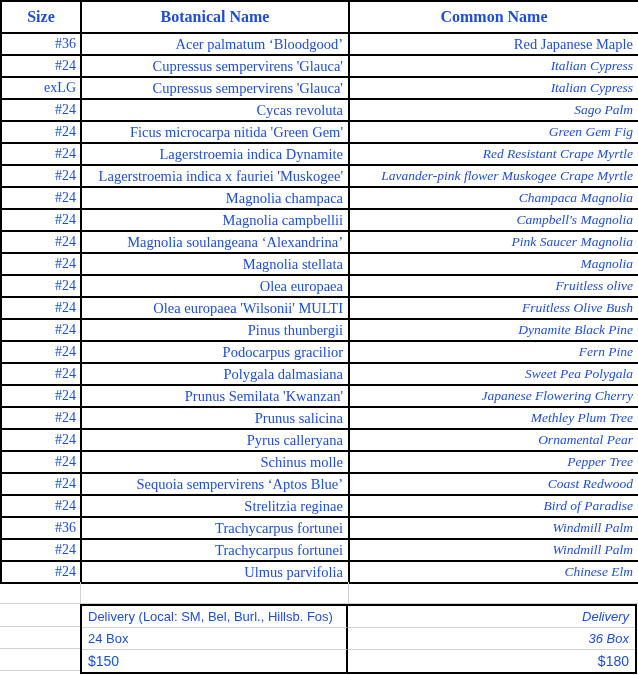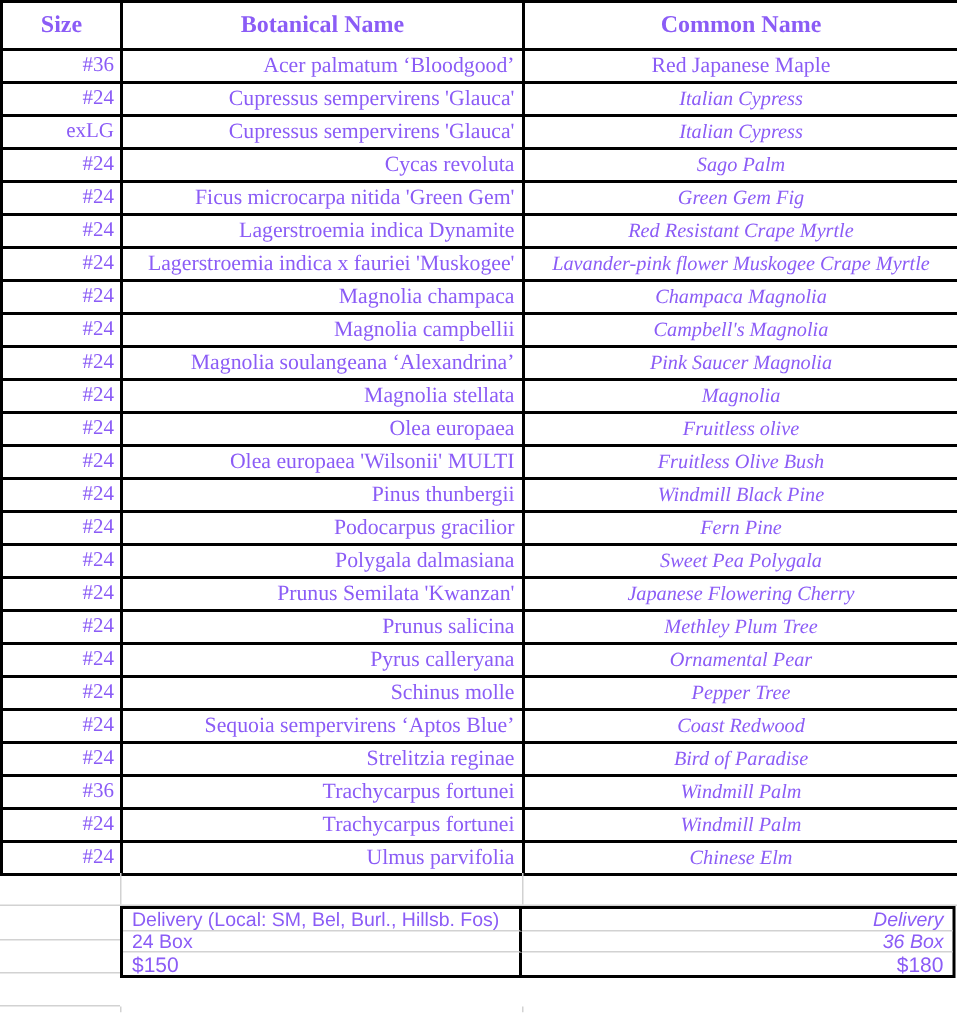--- a/index.html
+++ b/index.html
@@ -1,21 +1,21 @@
 <!DOCTYPE html>
 <html><head>
 <meta charset="utf-8">
 <style>
   html, body { margin: 0; padding: 0; }
   .sheet {
     position: relative;
     width: 638px;
     height: 675px;
     background: #ffffff;
-    color: #8b5cf6;
+    color: #1d4ed8;
     font-family: "Liberation Serif", serif;
     overflow: hidden;
   }
 
   
   table.plant-table {
     position: absolute;
     left: 0; top: 0;
     width: 638px;
     border-collapse: collapse;
@@ -30,32 +30,32 @@
   }
   .plant-table thead tr { height: 32px; }
   .plant-table thead th {
     font-size: 16px;
     font-weight: bold;
     text-align: center;
   }
   .plant-table tbody tr { height: 22px; }
   td.size-cell   { text-align: right; font-size: 14px; padding-right: 4px; }
   td.botanical-cell { text-align: right; font-size: 14.5px; padding-left: 5px; }
-  td.common-cell { text-align: center; font-style: italic; font-size: 13.5px; padding-left: 5px; }
+  td.common-cell { text-align: right; font-style: italic; font-size: 13.5px; padding-left: 5px; }
   td.common-cell.roman { font-style: normal; font-size: 14.5px; }
 
   
   .gridline-h { position: absolute; height: 1px; background: #d2d2d2; }
   .gridline-v { position: absolute; width: 1px; background: #d2d2d2; }
 
   
   .delivery-block {
     position: absolute;
     left: 80px; top: 604px;
-    width: 557px; height: 48px;
+    width: 557px; height: 70px;
     box-sizing: border-box;
     border: 2px solid #000000;
     display: grid;
     grid-template-columns: 266px 1fr;
     grid-template-rows: 1fr 1fr 1fr;
     font-family: "Liberation Sans", sans-serif;
     font-size: 13px;
     background: #ffffff;
   }
   .db-cell { display: flex; align-items: center; padding: 0 6px; overflow: hidden; white-space: nowrap; }
@@ -145,21 +145,21 @@
       <td class="common-cell">Fruitless olive</td>
     </tr>
         <tr>
       <td class="size-cell">#24</td>
       <td class="botanical-cell">Olea europaea 'Wilsonii' MULTI</td>
       <td class="common-cell">Fruitless Olive Bush</td>
     </tr>
         <tr>
       <td class="size-cell">#24</td>
       <td class="botanical-cell">Pinus thunbergii</td>
-      <td class="common-cell">Windmill Black Pine</td>
+      <td class="common-cell">Dynamite Black Pine</td>
     </tr>
         <tr>
       <td class="size-cell">#24</td>
       <td class="botanical-cell">Podocarpus gracilior</td>
       <td class="common-cell">Fern Pine</td>
     </tr>
         <tr>
       <td class="size-cell">#24</td>
       <td class="botanical-cell">Polygala dalmasiana</td>
       <td class="common-cell">Sweet Pea Polygala</td>

